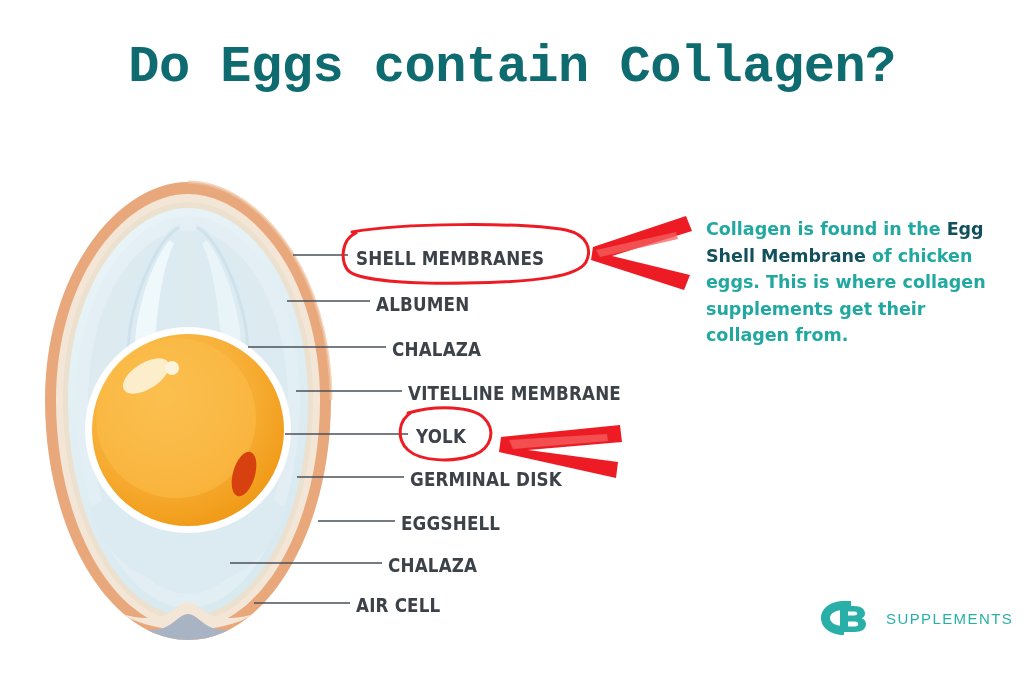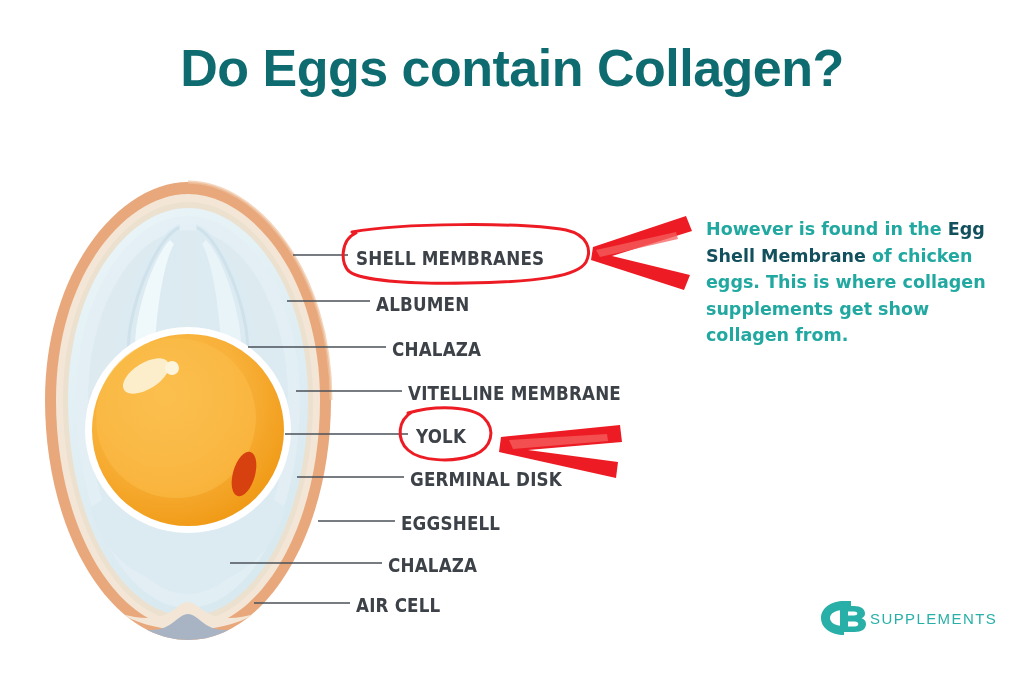--- a/index.html
+++ b/index.html
@@ -18,21 +18,21 @@
     overflow: hidden;
   }
 
   
   #title {
     position: absolute;
     left: 0;
     top: 38px;
     width: 1024px;
     text-align: center;
-    font-family: Liberation Sans, sans-serif;
+    font-family: Liberation Mono, monospace;
     font-weight: bold;
     font-size: 52px;
     letter-spacing: -0.5px;
     color: #0e6b70;
     white-space: nowrap;
   }
 
   
   #egg-figure {
     position: absolute;
@@ -75,21 +75,21 @@
     color: #11505c;
   }
 
   
   #logo {
     position: absolute;
     left: 818px;
     top: 598px;
     display: flex;
     align-items: center;
-    gap: 0;
+    gap: 16px;
   }
   #logo-word {
     font-family: "Liberation Sans", sans-serif;
     font-size: 15px;
     letter-spacing: 1.4px;
     color: #28b0a8;
     font-weight: normal;
   }
 </style>
 </head>
@@ -224,21 +224,21 @@
     <div class="anat-label" style="left:392px; top:337px;">CHALAZA</div>
     <div class="anat-label" style="left:408px; top:381px;">VITELLINE MEMBRANE</div>
     <div class="anat-label" style="left:416px; top:424px;">YOLK</div>
     <div class="anat-label" style="left:410px; top:467px;">GERMINAL DISK</div>
     <div class="anat-label" style="left:401px; top:511px;">EGGSHELL</div>
     <div class="anat-label" style="left:388px; top:553px;">CHALAZA</div>
     <div class="anat-label" style="left:356px; top:593px;">AIR CELL</div>
   </div>
 
   <div class="note" style="left:706px; top:216px; width:288px;">
-    <span>However is found in the </span><span class="strong">Egg Shell Membrane</span><span> of chicken eggs. This is where collagen supplements get show collagen from.</span>
+    <span>Collagen is found in the </span><span class="strong">Egg Shell Membrane</span><span> of chicken eggs. This is where collagen supplements get their collagen from.</span>
   </div>
 
 
   <div id="logo">
     <svg width="52" height="40" viewBox="0 0 52 40" xmlns="http://www.w3.org/2000/svg">
 
       <path d="M26 3 C13 3 3 10 3 20 C3 30 13 37 26 37 L26 28 C18 28 12 25 12 20 C12 15 18 12 26 12 L33 12 L33 3 Z" fill="#28b0a8"></path>
 
       <path d="M22 8 L36 8 C43 8 47 11 47 15.5 C47 18 45.5 19.6 43.5 20.3
                C46 21 48 22.8 48 26 C48 31 43.8 34 36.5 34 L22 34 Z

